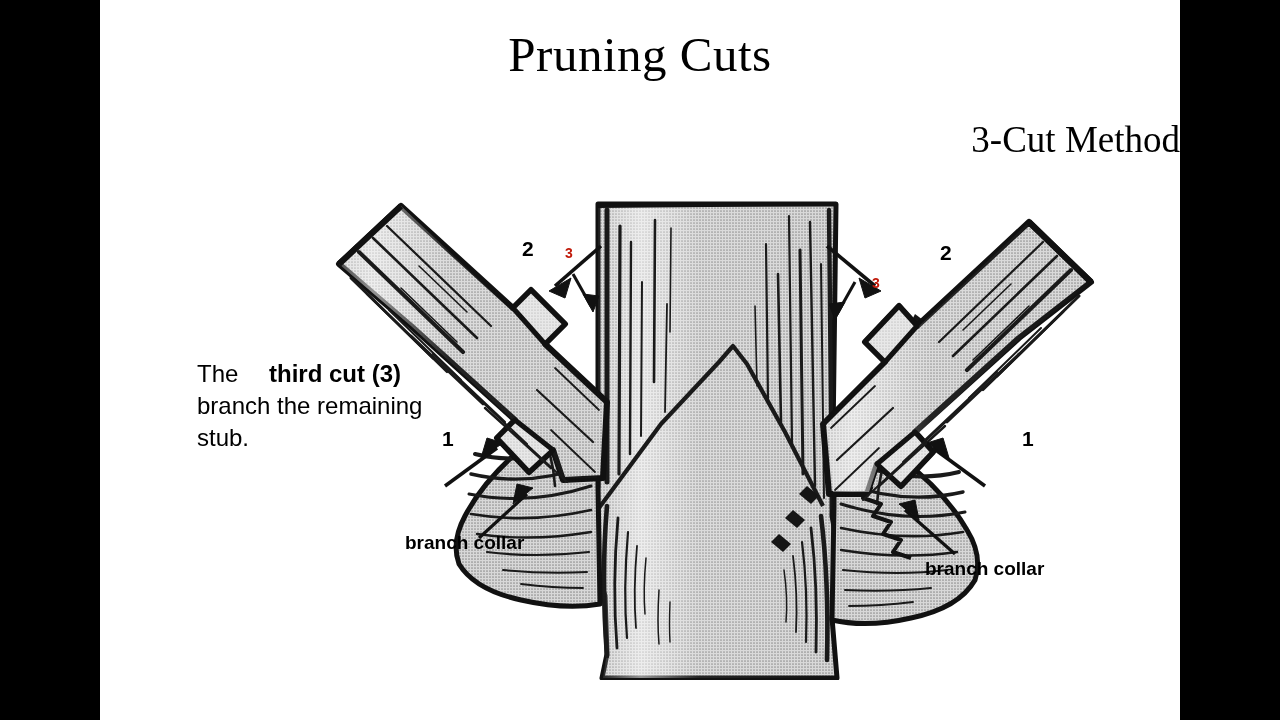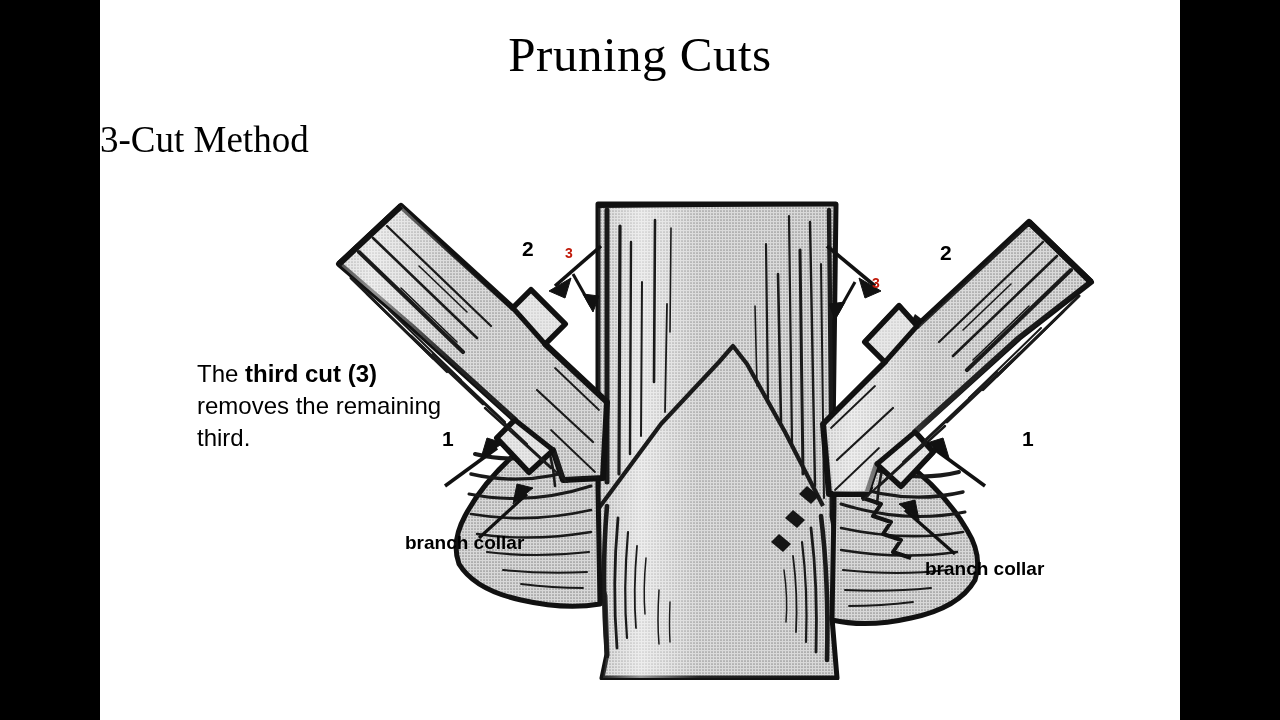--- a/index.html
+++ b/index.html
@@ -45,37 +45,37 @@
     font-size: 49px;
     line-height: 1.0;
     color: #000000;
     letter-spacing: 0.5px;
   }
   #subtitle {
     position: absolute;
     left: 0;
     top: 121px;
     width: 1080px;
-    text-align: left;
+    text-align: right;
     font-family: "Liberation Serif", serif;
     font-size: 37px;
     line-height: 1.0;
     color: #000000;
   }
   #caption {
     position: absolute;
     left: 97px;          
     top: 358px;
     width: 250px;
     font-family: "Liberation Sans", sans-serif;
     font-size: 24px;
     line-height: 32px;
     color: #000000;
   }
-  #caption b { font-weight: bold; }
+  #caption b { font-weight: bold; margin-left: 24px; }
 
   
   #figure {
     position: absolute;
     left: 215px;      
     top: 186px;
     width: 800px;
     height: 494px;
   }
   #figure svg { display: block; width: 800px; height: 494px; }
@@ -97,21 +97,21 @@
 <div id="slide">
 
   <div class="bar" id="bar-left"></div>
   <div class="bar" id="bar-right"></div>
 
   <div id="canvas">
 
     <div id="title">Pruning Cuts</div>
     <div id="subtitle">3-Cut Method</div>
 
-    <div id="caption"><span>The </span><b>third cut (3)</b><span> removes the remaining third.</span></div>
+    <div id="caption"><span>The </span><b>third cut (3)</b><span> branch the remaining stub.</span></div>
 
     <div id="figure">
       <svg viewBox="0 0 800 494" xmlns="http://www.w3.org/2000/svg" shape-rendering="geometricPrecision">
         <defs>
 
           <pattern id="halftone" width="3" height="3" patternUnits="userSpaceOnUse">
             <rect width="3" height="3" fill="#d8d8d8"></rect>
             <circle cx="1" cy="1" r="0.85" fill="#8e8e8e"></circle>
           </pattern>
           <pattern id="halftoneLight" width="3" height="3" patternUnits="userSpaceOnUse">

